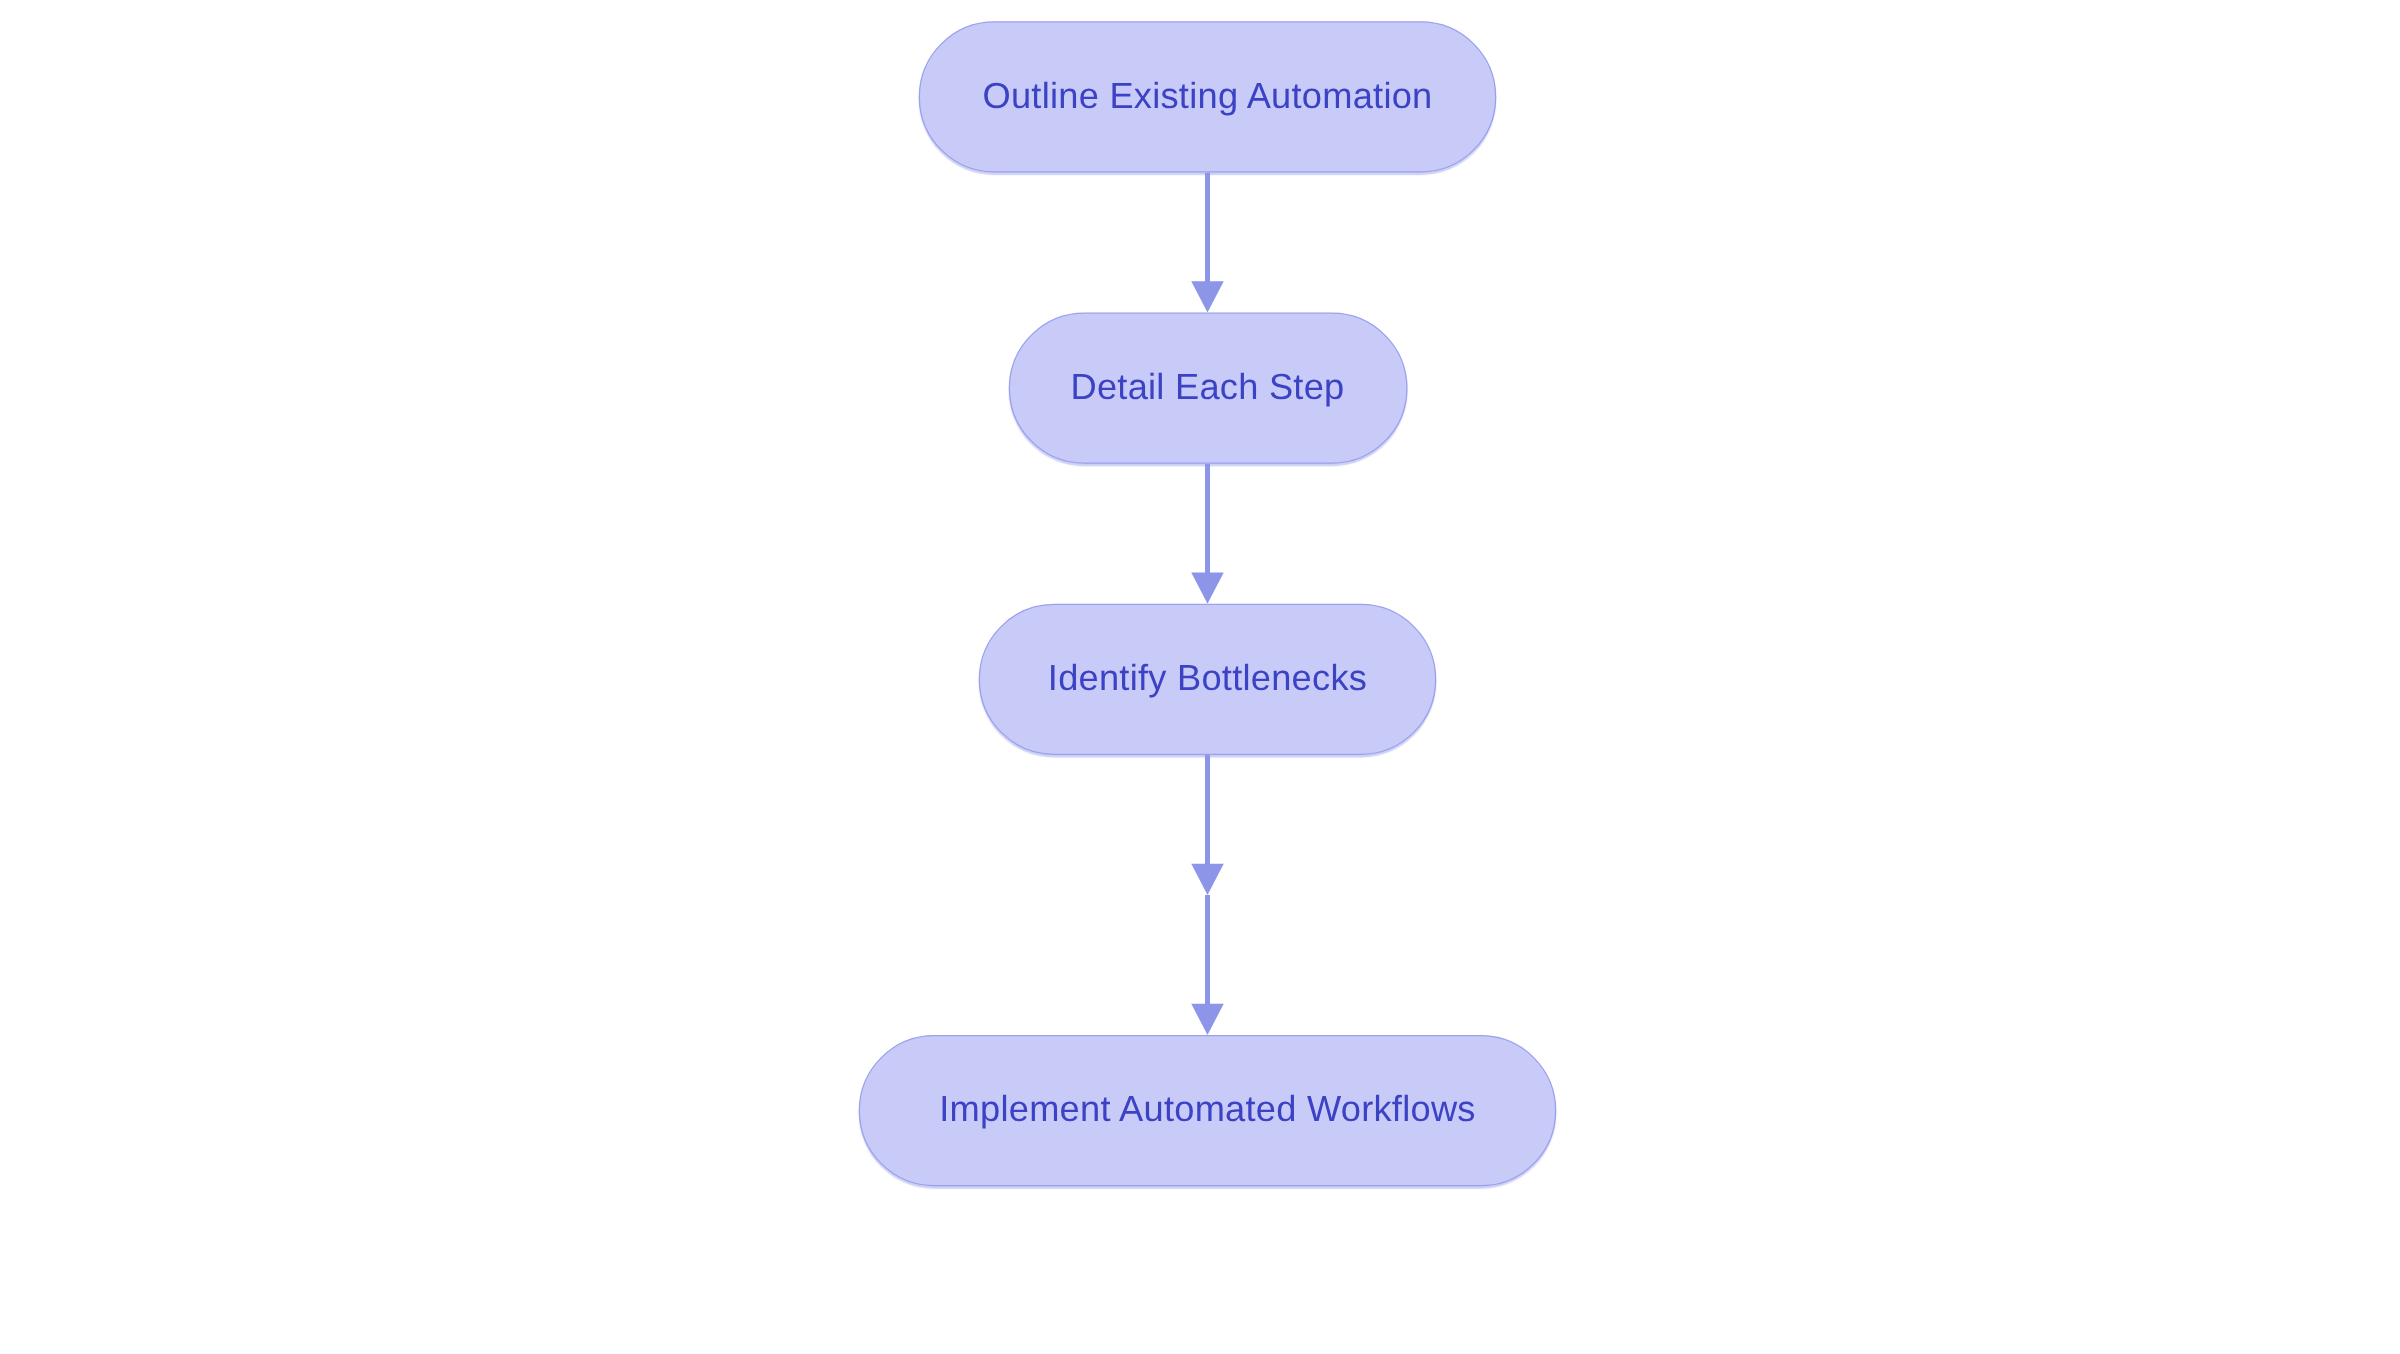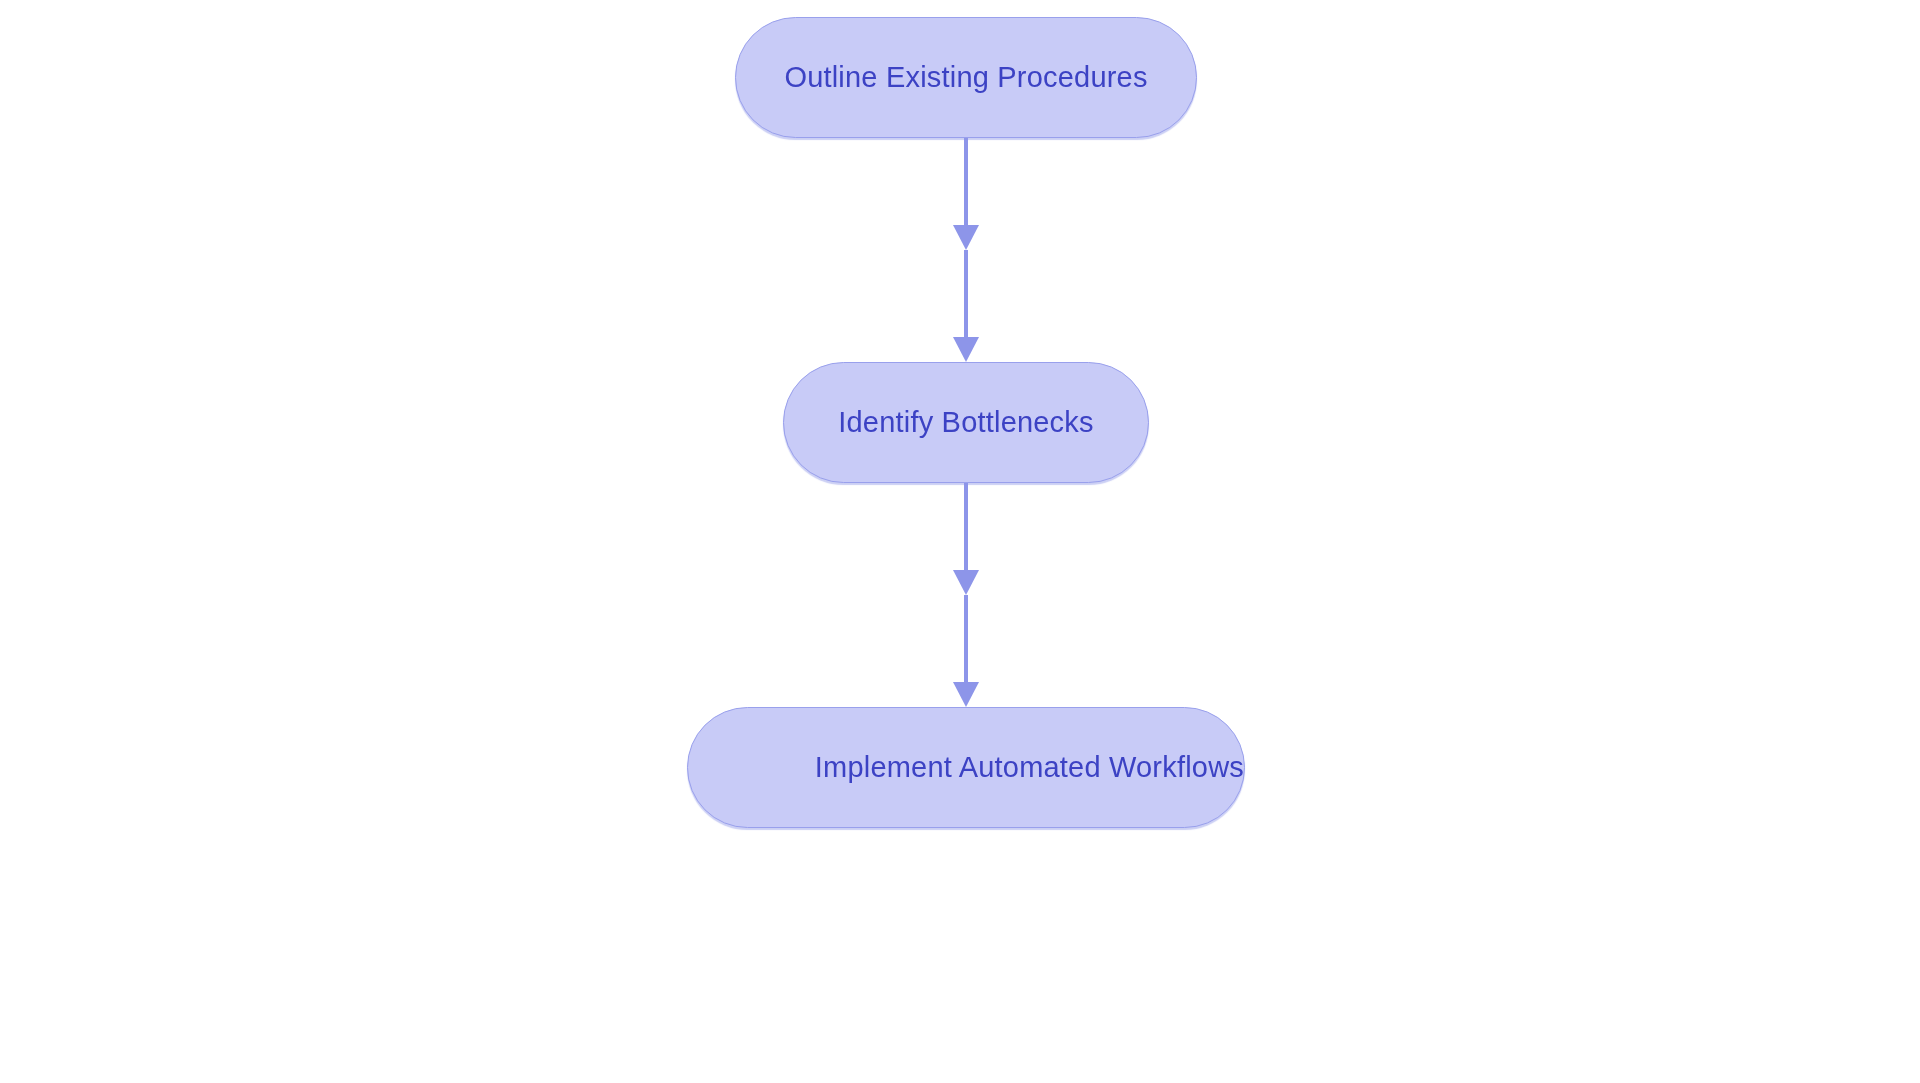--- a/index.html
+++ b/index.html
@@ -41,44 +41,47 @@
     color: var(--node-text);
     font-size: 29px;
     font-weight: 500;
     letter-spacing: 0.2px;
     white-space: nowrap;
   }
   .n0 { width: 462px; }
   .n1 { width: 319px; }
   .n2 { width: 366px; }
   .n3 { width: 580px; }
-  .n4 { width: 558px; justify-content: flex-end; }
+  .n4 { width: 558px; }
   .arrow {
     flex: 0 0 auto;
     display: block;
     width: 40px;
     height: 112px;
   }
   .arrow line { stroke: var(--arrow-color); stroke-width: 4; }
   .arrow path { fill: var(--arrow-color); }
 </style>
 </head>
 <body>
 
 <div class="canvas">
 
   <div class="node n0">
-    <span>Outline Existing Procedures</span>
+    <span>Outline Existing Automation</span>
   </div>
 
   <svg class="arrow" viewBox="0 0 40 112" aria-hidden="true">
     <line x1="20" y1="0" x2="20" y2="89"></line>
     <path d="M20 112 L7 87 L33 87 Z"></path>
   </svg>
 
+  <div class="node n1">
+    <span>Detail Each Step</span>
+  </div>
 
   <svg class="arrow" viewBox="0 0 40 112" aria-hidden="true">
     <line x1="20" y1="0" x2="20" y2="89"></line>
     <path d="M20 112 L7 87 L33 87 Z"></path>
   </svg>
 
   <div class="node n2">
     <span>Identify Bottlenecks</span>
   </div>
 

